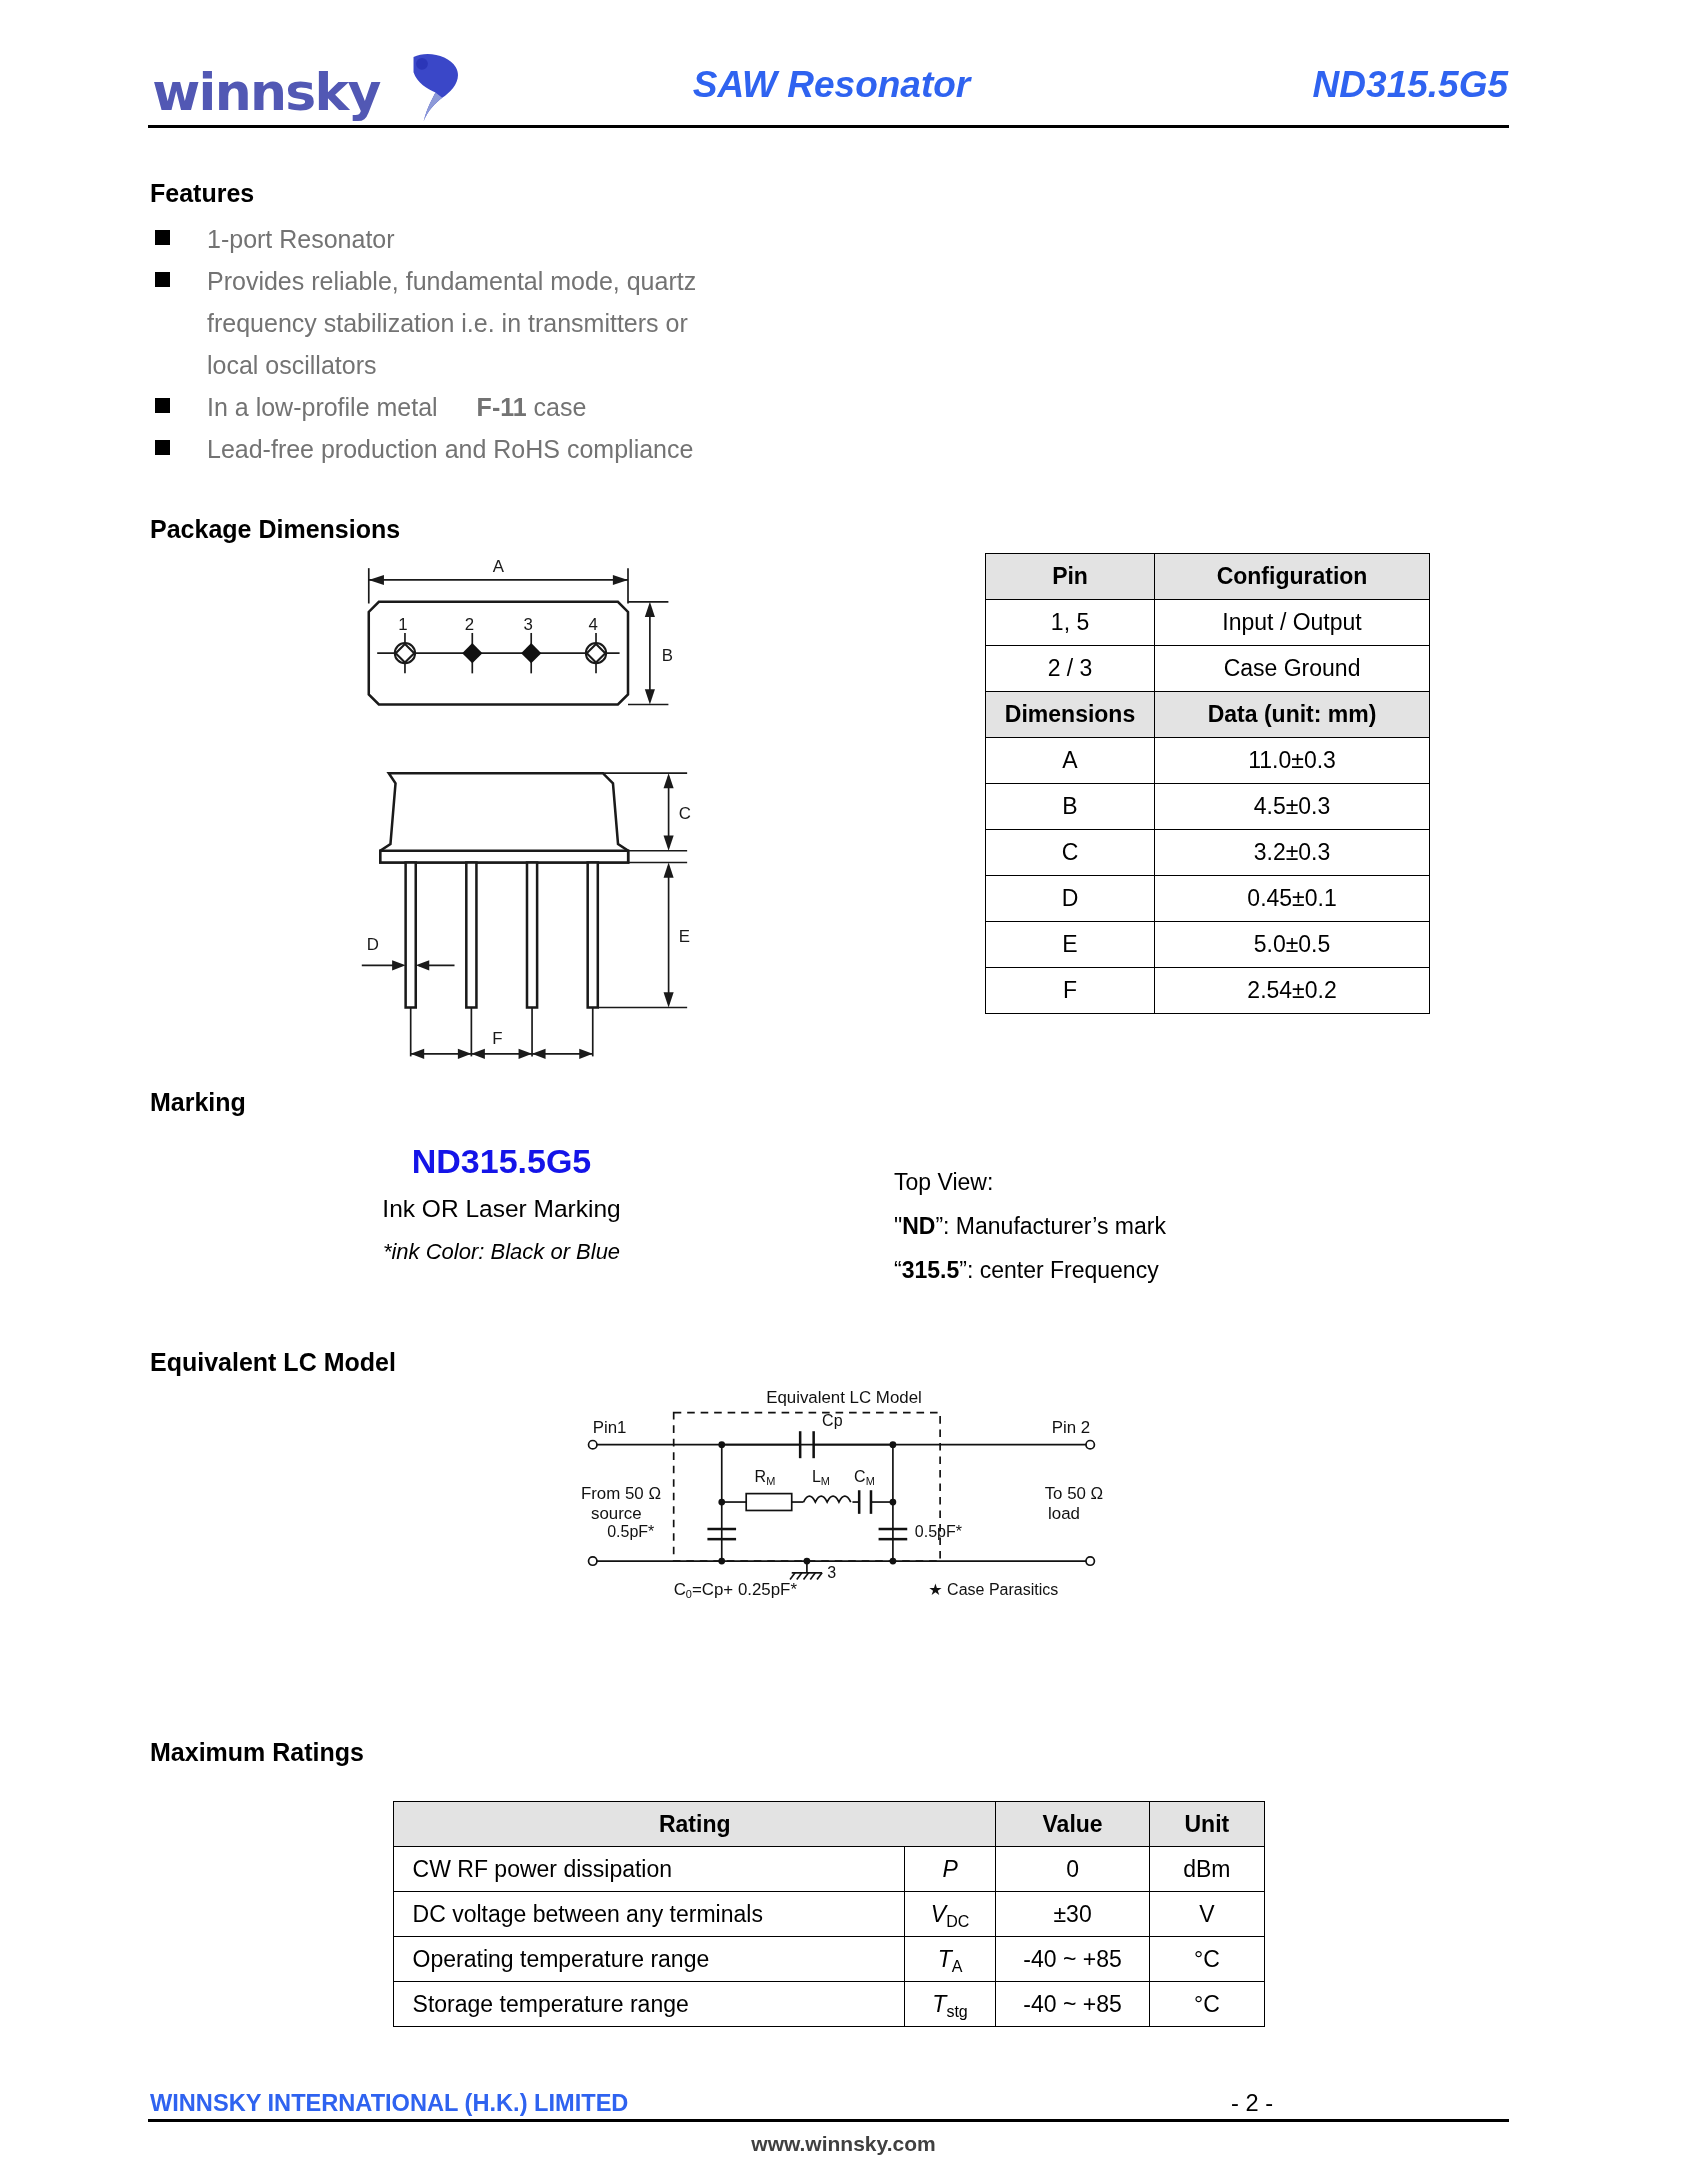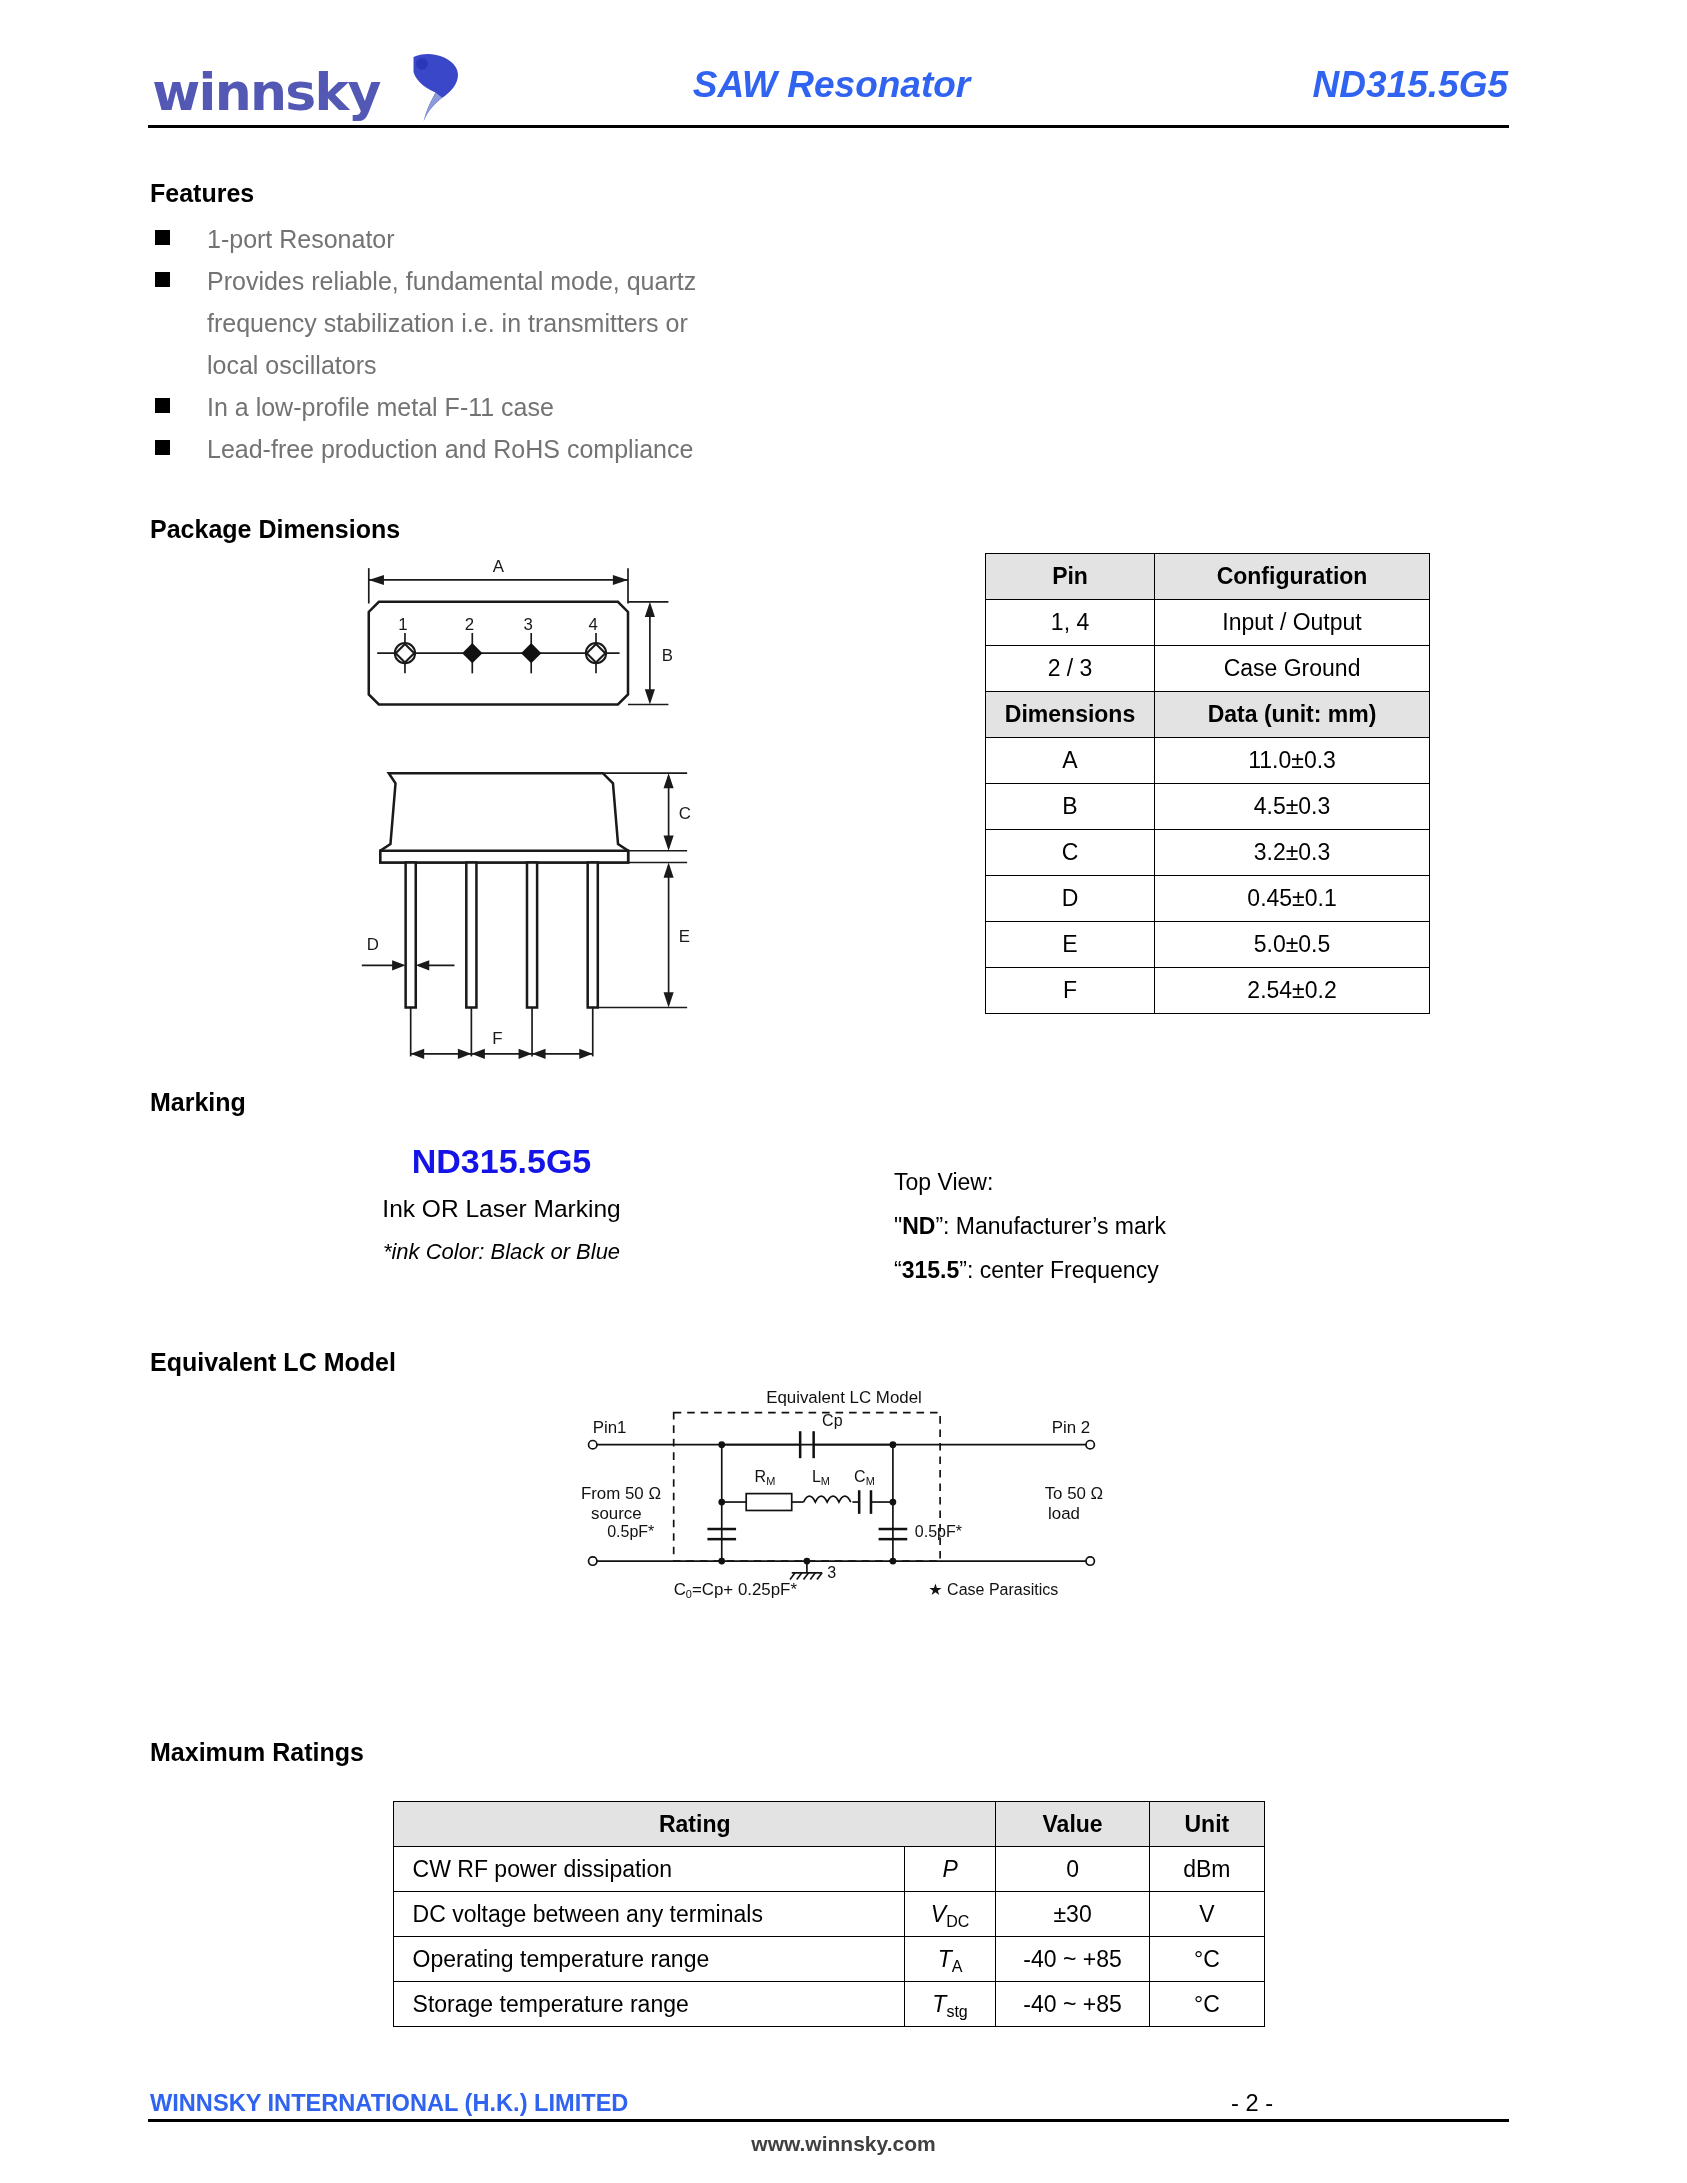--- a/index.html
+++ b/index.html
@@ -113,21 +113,21 @@
     width: 15px;
     height: 15px;
     background: #000;
   }
   .feat-text {
     margin-left: 57px;
     font-size: 25px;
     line-height: 42px;
     color: #737373;
   }
-  .feat-text b { font-weight: normal; }
+  .feat-text b { font-weight: bold; margin-left: 32px; }
 
   
   .drawing-top {
     position: absolute;
     left: 350px;
     top: 553px;
     width: 354px;
     height: 202px;
   }
   .drawing-side {
@@ -421,21 +421,21 @@
     <text x="175" y="333" font-size="20" fill="#1a1a1a" text-anchor="middle">F</text>
   </svg>
 
   <table class="dt" id="pin-table">
     <tbody>
         <tr>
       <th class="c1">Pin</th>
       <th class="c2">Configuration</th>
     </tr>
     <tr>
-      <td>1, 4</td>
+      <td>1, 5</td>
       <td>Input / Output</td>
     </tr>
     <tr>
       <td>2 / 3</td>
       <td>Case Ground</td>
     </tr>
     <tr>
       <th>Dimensions</th>
       <th>Data (unit: mm)</th>
     </tr>

